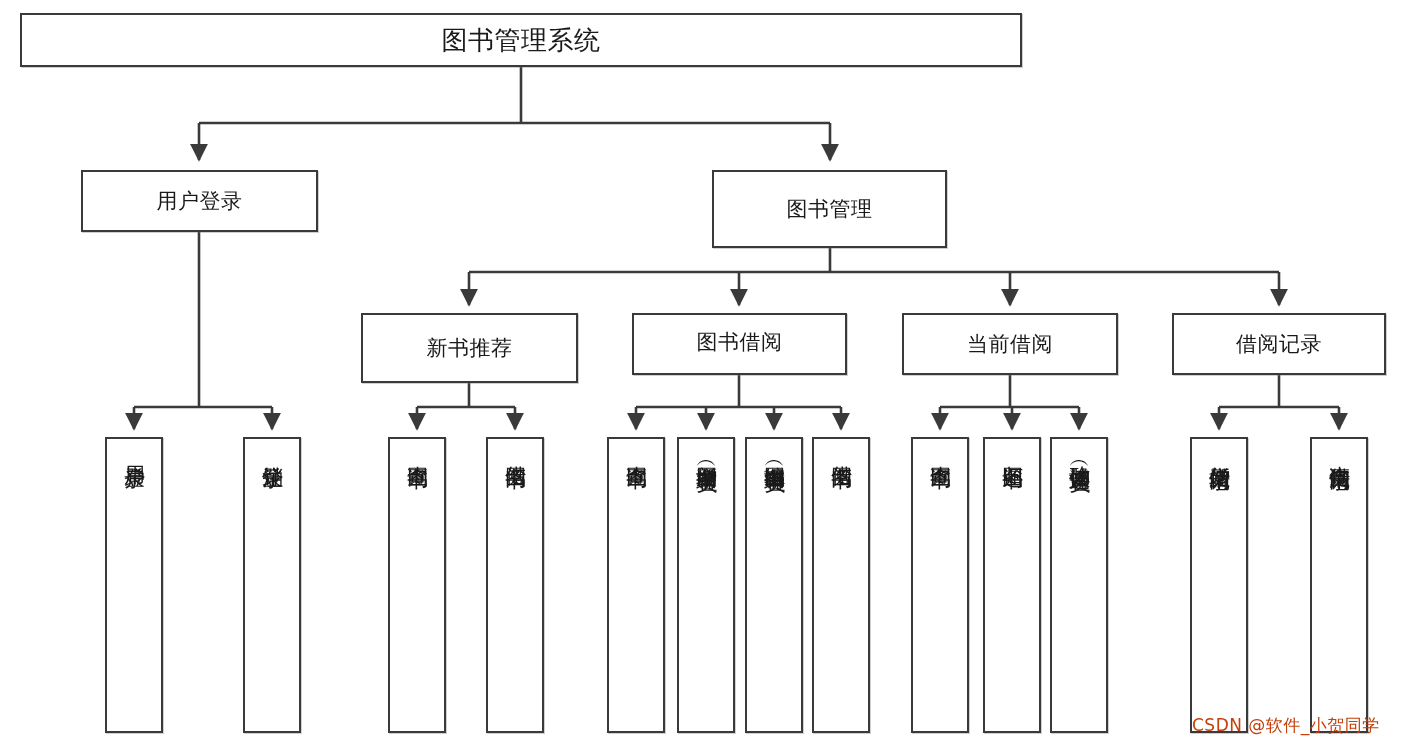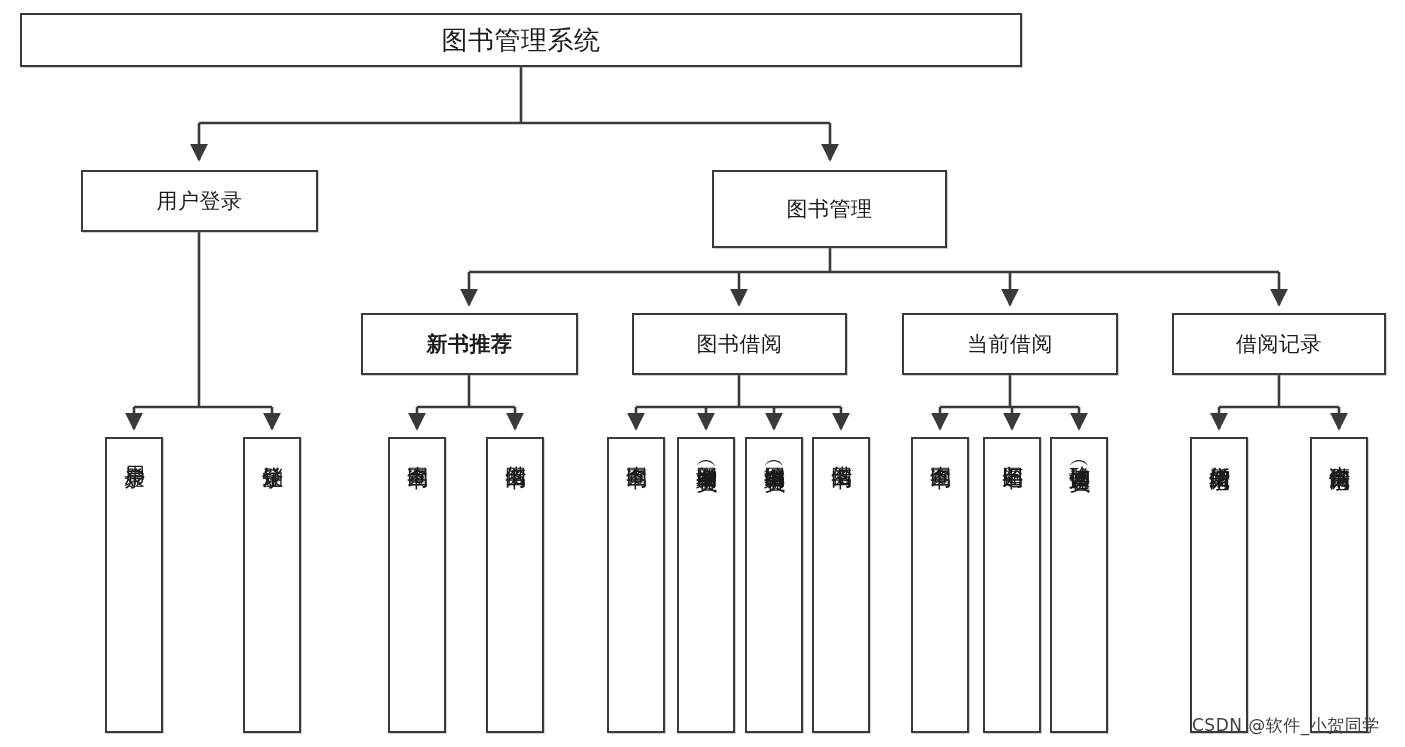--- a/index.html
+++ b/index.html
@@ -55,21 +55,21 @@
     writing-mode: vertical-rl;
     text-orientation: upright;
     font-size: 21px;
     letter-spacing: 1px;
     line-height: 1.02;
     margin-top: 6px;
   }
   #root-node .label { font-size: 26px; }
   .watermark {
     position: absolute;
-    color: #404040;
+    color: #c2410c;
     font-size: 17px;
     white-space: nowrap;
     letter-spacing: 0.5px;
   }
 </style>
 </head>
 <body>
 
 <div id="canvas">
 
@@ -128,24 +128,24 @@
     <span class="label">图书管理系统</span>
   </div>
 
   <div class="node horiz" style="left:81px;top:170px;width:237px;height:62px;">
     <span class="label">用户登录</span>
   </div>
   <div class="node horiz" style="left:712px;top:170px;width:235px;height:78px;">
     <span class="label">图书管理</span>
   </div>
 
-  <div class="node horiz" style="left:361px;top:313px;width:217px;height:62px;font-weight:bold;">
+  <div class="node horiz" style="left:361px;top:313px;width:217px;height:70px;">
     <span class="label">新书推荐</span>
   </div>
-  <div class="node horiz" style="left:632px;top:313px;width:215px;height:62px;">
+  <div class="node horiz" style="left:632px;top:313px;width:215px;height:62px;font-family:Liberation Mono, monospace;">
     <span class="label">图书借阅</span>
   </div>
   <div class="node horiz" style="left:1172px;top:313px;width:214px;height:62px;">
     <span class="label">借阅记录</span>
   </div>
   <div class="node horiz" style="left:902px;top:313px;width:216px;height:62px;">
     <span class="label">当前借阅</span>
   </div>
 
   <div class="node vert" style="left:105px;top:437px;width:58px;height:296px;">

